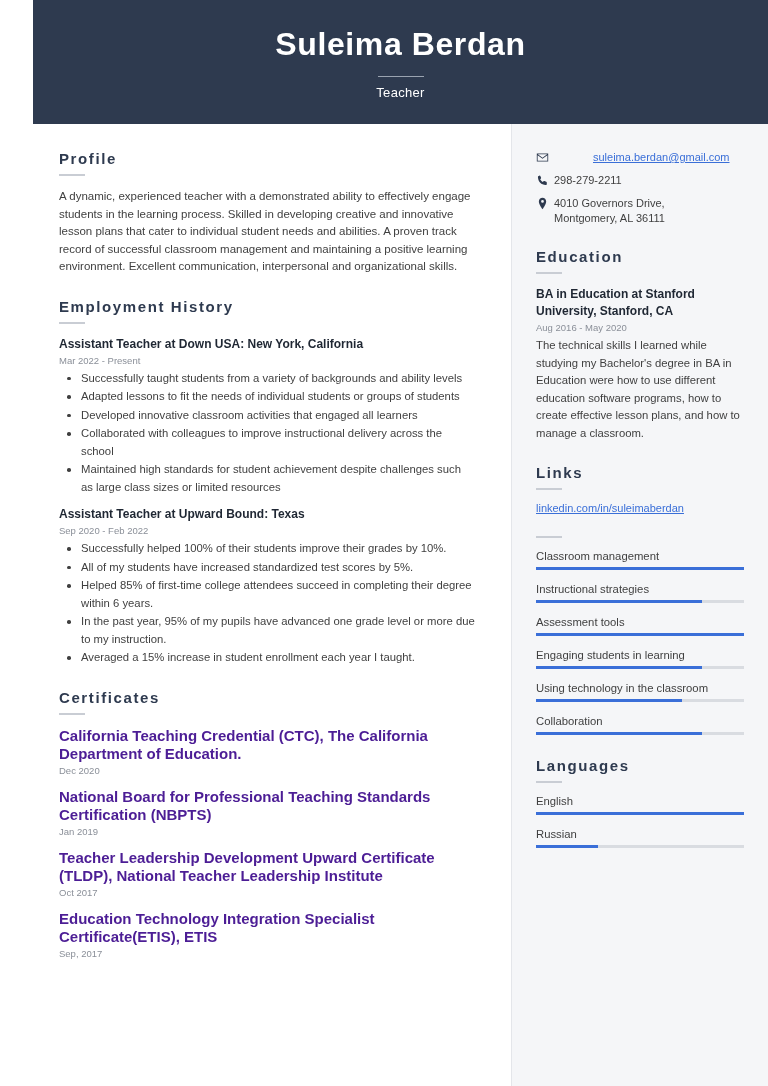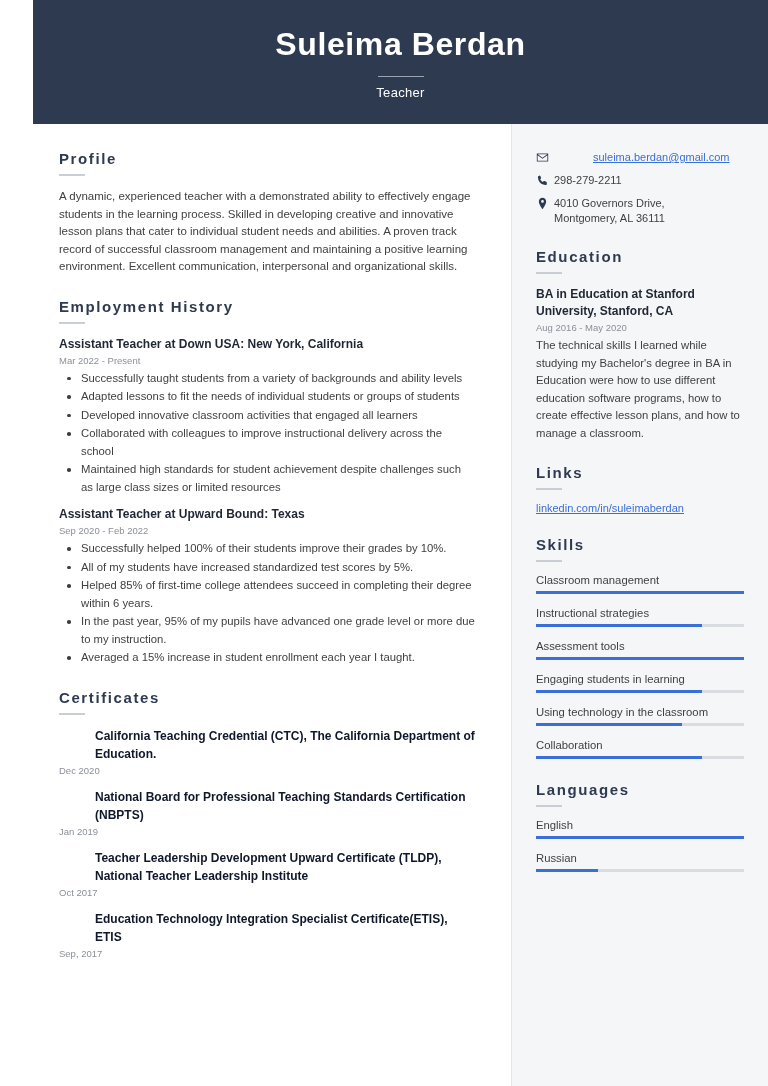--- a/index.html
+++ b/index.html
@@ -115,26 +115,25 @@
     position: absolute;
     left: 4px;
     top: 7px;
     width: 3.5px;
     height: 3.5px;
     border-radius: 50%;
     background: #3f3f3f;
   }
 
   .cert-title {
-    font-size: 12px;
-    font-weight: bold;
-    color: #0f172a;
+    font-size: 15px;
+    font-weight: bold;
+    color: #4c1d95;
     line-height: 18px;
     margin-top: 12px;
-    margin-left: 36px;
   }
   .cert-date {
     font-size: 9.5px;
     color: #8a8f98;
     margin-top: 2px;
   }
 
   
   .contact-list { margin-bottom: 22px; }
   .contact-row {
@@ -320,21 +319,20 @@
         <div class="edu-desc">The technical skills I learned while studying my Bachelor's degree in BA in Education were how to use different education software programs, how to create effective lesson plans, and how to manage a classroom.</div>
       </div>
 
       <div class="r-section">
         <div class="sec-title">Links</div>
         <div class="sec-rule"></div>
         <span class="link-item">linkedin.com/in/suleimaberdan</span>
       </div>
 
       <div class="r-section">
-        <div class="sec-title">Skills</div>
         <div class="sec-rule"></div>
 
         <div class="skill">
           <div class="skill-label">Classroom management</div>
           <div class="skill-track">
               <div class="skill-fill" style="width: 100%;"></div>
             </div>
         </div>
         <div class="skill">
           <div class="skill-label">Instructional strategies</div>

